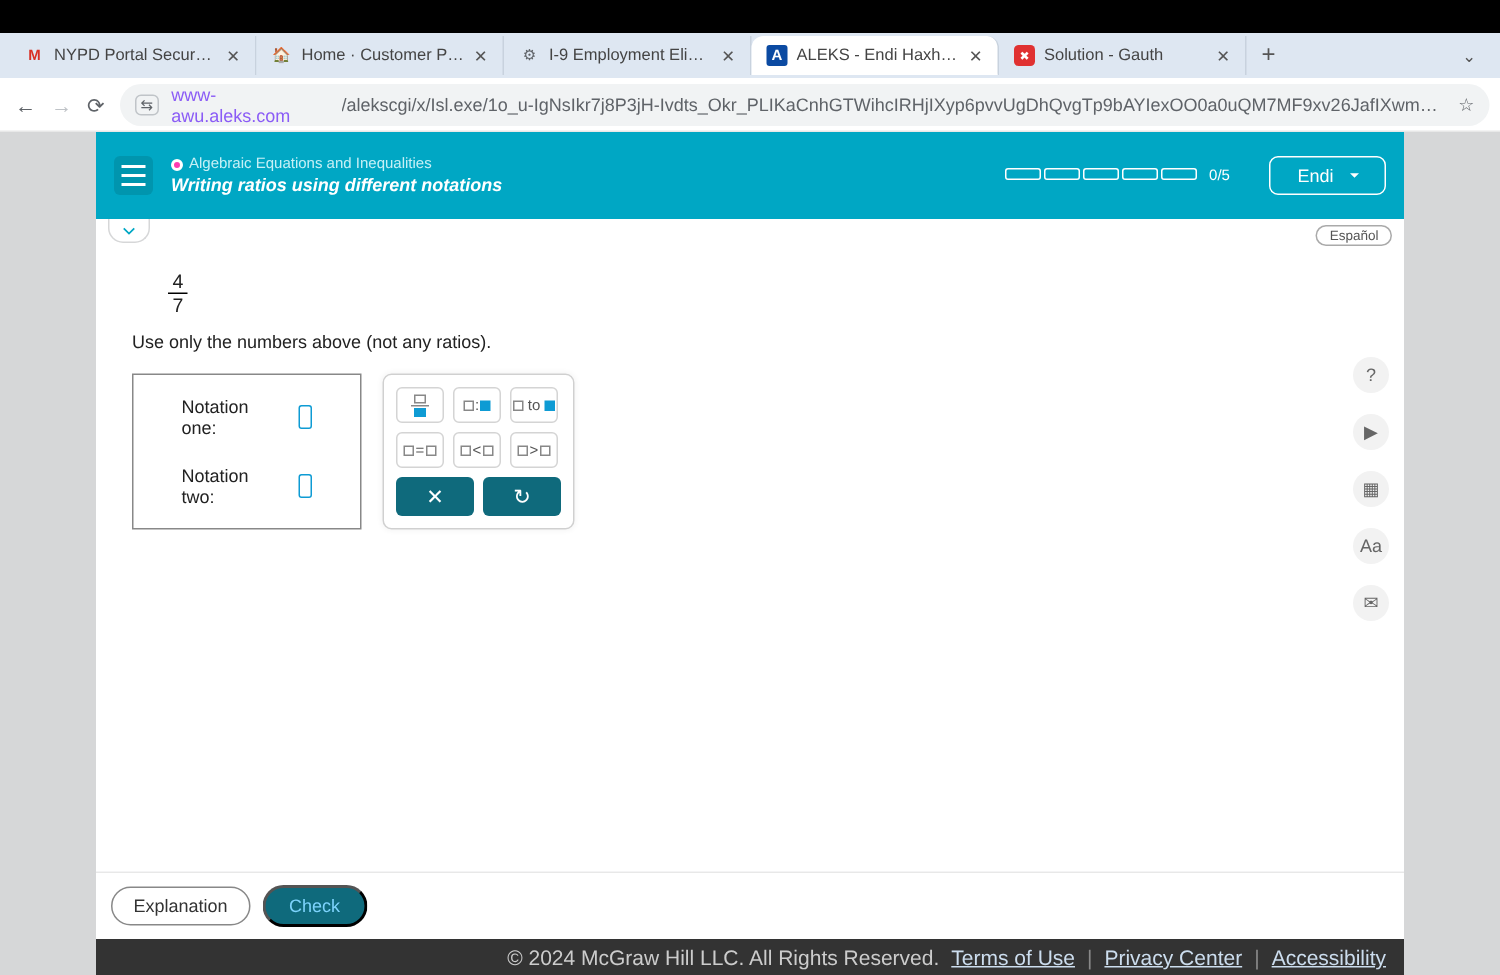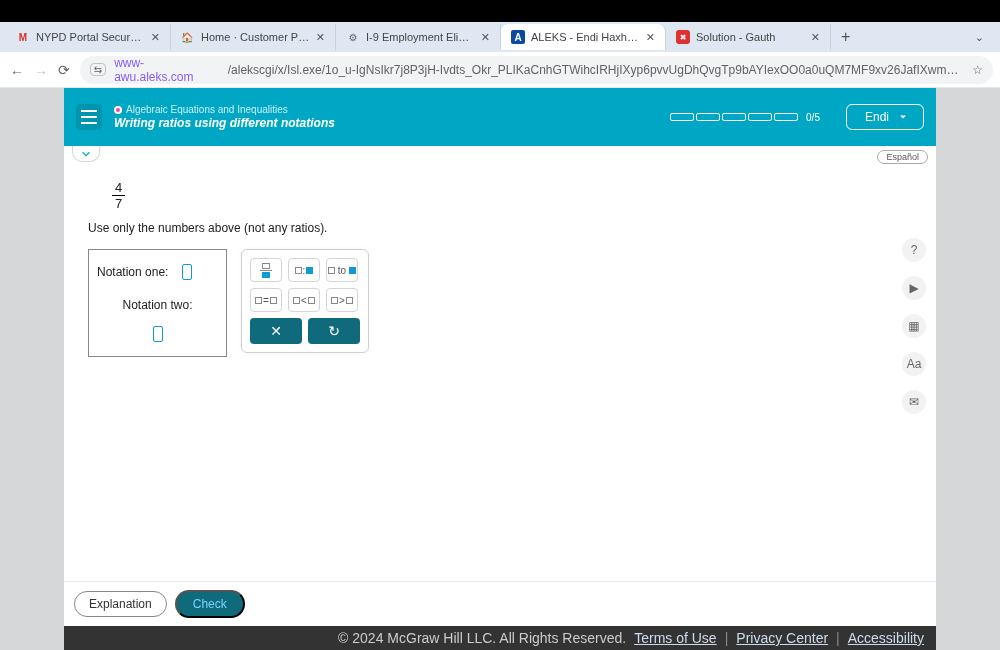--- a/index.html
+++ b/index.html
@@ -23,39 +23,39 @@
 .urlbox .star { margin-left:auto; color:#5f6368; }
 .app-area { position:absolute; top:88px; left:64px; right:64px; bottom:0; display:flex; flex-direction:column; }
 .app-outer-bg { position:absolute; top:88px; left:0; right:0; bottom:0; background:#d6d7d8; }
 .header { background:#00a7c4; height:58px; display:flex; align-items:center; padding:0 12px; gap:12px; position:relative;}
 .hamburger { width:26px; height:26px; display:flex; flex-direction:column; justify-content:center; gap:4px; background:#0095ae; border-radius:4px; align-items:center; padding:5px;}
 .hamburger span{display:block;height:2px;width:16px;background:#fff;}
 .crumbs { display:flex; flex-direction:column; gap:1px; }
 .crumb1 { font-size:10px; color:#c6f0f6; display:flex; align-items:center; gap:4px;}
 .crumb1 .dot{width:8px;height:8px;border-radius:50%;border:2px solid #fff; background:#ff3bb0;}
 .crumb2 { font-size:12px; color:#fff; font-weight:bold;font-style:italic;}
-.segs { display:flex; gap:2px; margin-left:auto; align-items:center;}
+.segs { display:flex; gap:2px; margin-left:auto; align-items:flex-start;}
 .seg { width:24px; height:8px; border:1px solid #fff; border-radius:2px; }
 .seg-label{ font-size:10px; color:#fff; margin-left:6px;}
 .user-btn { border:1px solid #fff; color:#fff; border-radius:6px; padding:5px 14px 5px 18px; font-size:12px; display:flex; align-items:center; gap:8px; background:#00a7c4; margin-left:14px;}
 .user-btn svg{width:12px;height:12px;fill:#fff;}
 .subhead { background:#fff; display:flex; align-items:center; padding:4px 8px; position:relative; height:22px;}
 .chev-down-tab { position:absolute; left:8px; top:0px; width:28px; height:16px; background:#fff; border:1px solid #d6d7d8; border-top:none; border-bottom-left-radius:10px; border-bottom-right-radius:10px; display:flex; align-items:center; justify-content:center;}
 .chev-down-tab svg{width:14px;height:14px;stroke:#00a7c4;fill:none;stroke-width:2;}
 .espanol { margin-left:auto; border:1px solid #aaa; border-radius:10px; font-size:9px; padding:1px 8px; color:#555;}
 .content { background:#fff; flex:1; padding:6px 24px 12px 24px; position:relative; font-size:12px; color:#222;}
 .prompt { margin-bottom:10px; }
 .link { color:#1190b5; text-decoration:underline dotted; }
 .frac { display:inline-flex; flex-direction:column; align-items:center; margin:6px 0 10px 24px; font-size:13px;}
 .frac .num{border-bottom:1px solid #000; padding:0 3px;}
 .instruction{margin-bottom:14px;}
 .work-row{display:flex; gap:14px; align-items:flex-start;}
-.answer-box{border:1px solid #888; padding:14px 8px; width:139px;}
+.answer-box{border:1px solid #888; padding:14px 32px; width:153px;}
 .arow{display:flex; align-items:center; gap:14px; margin-bottom:18px;}
-.arow:last-child{margin-bottom:0;flex-direction:column;}
+.arow:last-child{margin-bottom:0;}
 .arow label{font-size:12px;}
 .mini-input{width:10px;height:16px;border:1.5px solid #0e9bd4;border-radius:2px;}
 .keypad{border:1px solid #d0d0d0; border-radius:6px; padding:8px; box-shadow:0 0 4px rgba(0,0,0,0.06);}
 .kp-row{display:flex; gap:6px; margin-bottom:6px;}
 .kp-row:last-child{margin-bottom:0;}
 .kp-btn{width:32px;height:24px;border:1px solid #d4d4d4;border-radius:4px;background:#fff;display:flex;align-items:center;justify-content:center;font-size:10px;color:#555;gap:1px;}
 .kp-btn .sq{width:7px;height:7px;border:1px solid #888;display:inline-block;}
 .kp-btn .fsq{width:7px;height:7px;background:#0e9bd4;display:inline-block;}
 .kp-frac{display:flex;flex-direction:column;gap:1px;align-items:center;}
 .kp-frac .b{width:8px;height:6px;border:1px solid #888;}

